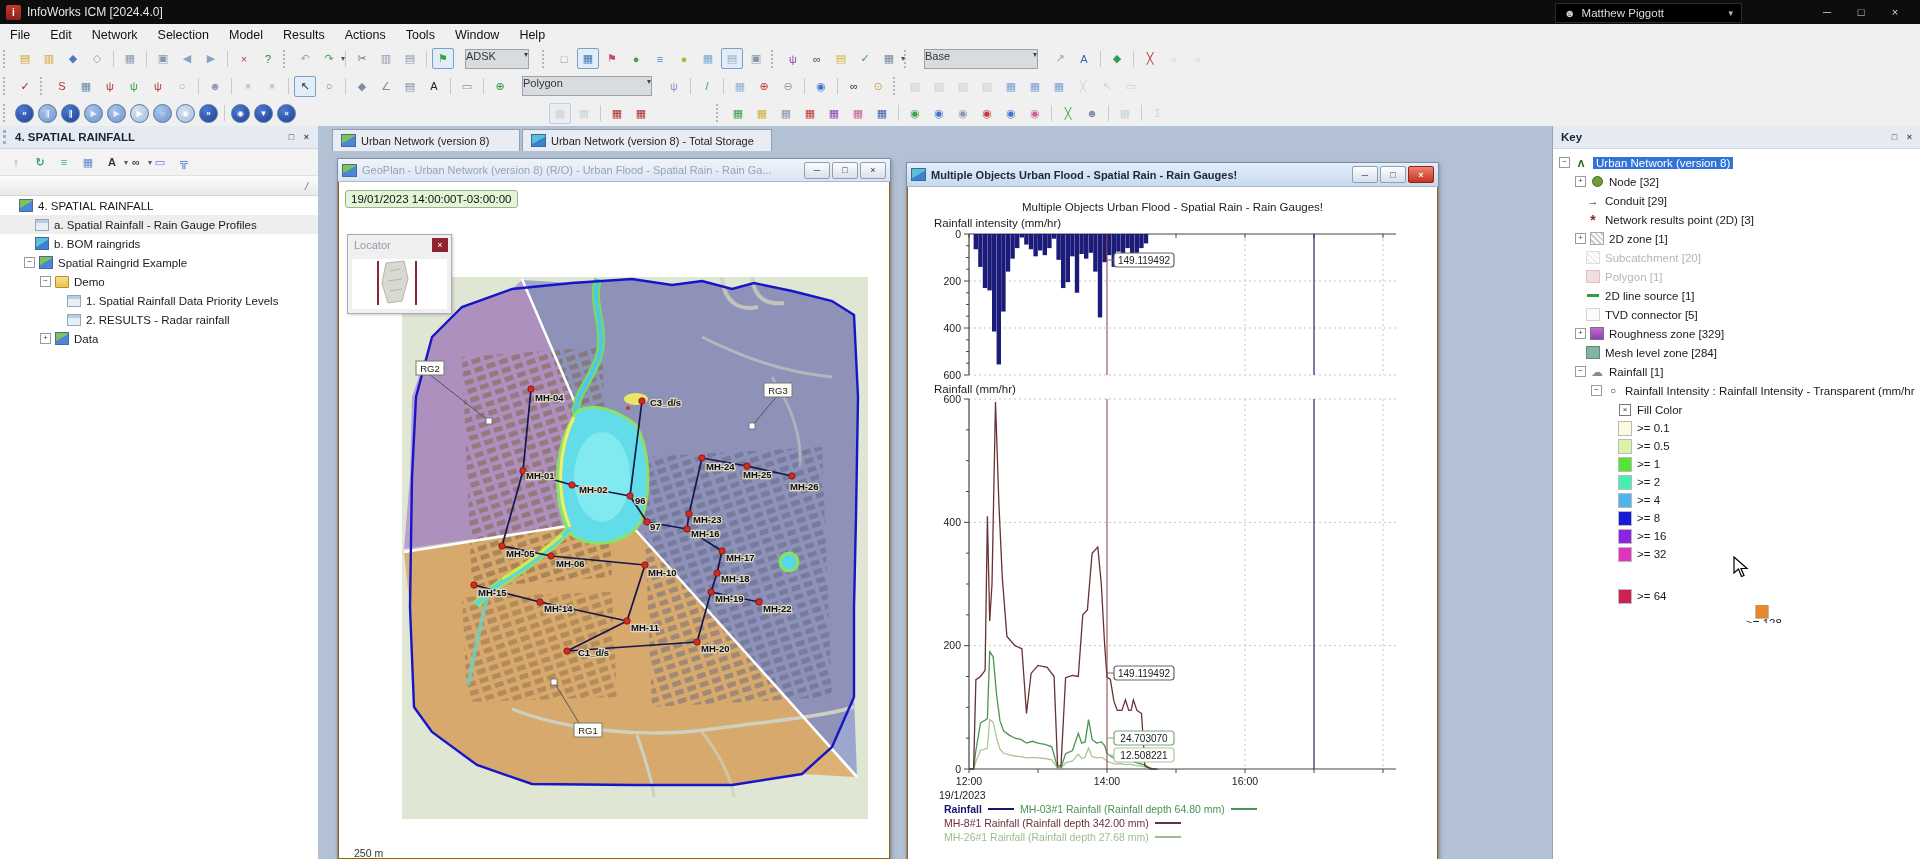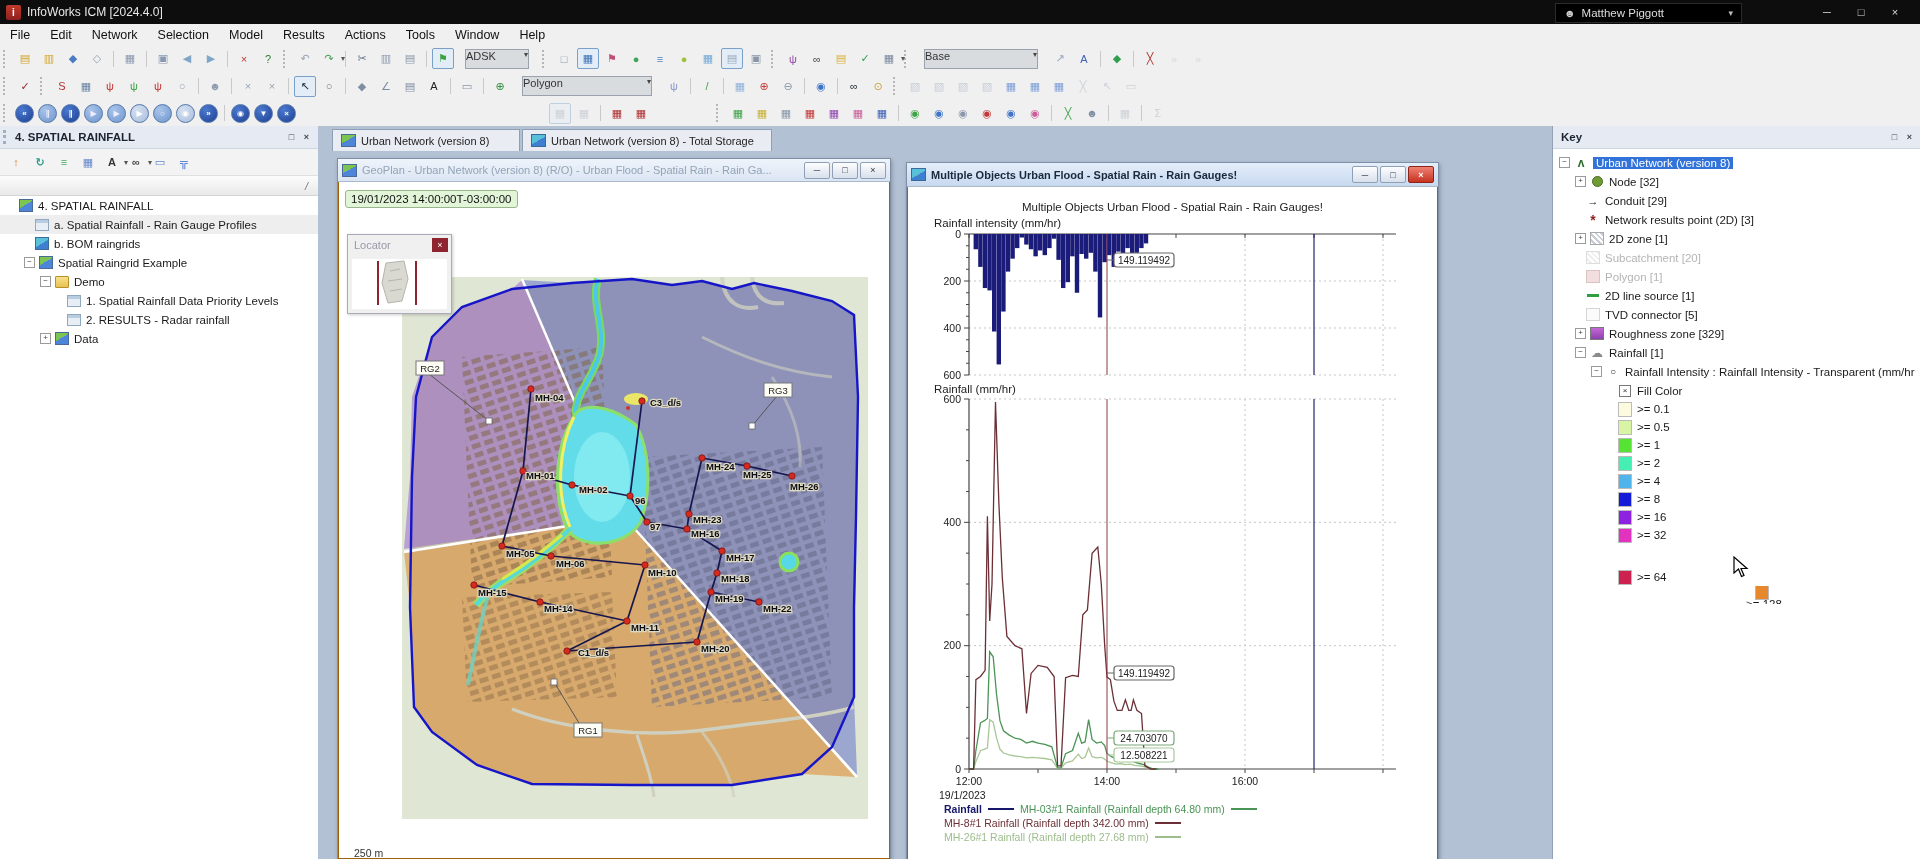--- a/index.html
+++ b/index.html
@@ -800,20 +800,27 @@
         <div>TVD connector [5]</div>
       </div>
       <div class="trow" style="padding-left: 22px;">
         <div class="texp">+</div>
         <div class="ticn">
           <div class="ti-rough"></div>
         </div>
         <div>Roughness zone [329]</div>
       </div>
       <div class="trow" style="padding-left: 22px;">
+        <div class="texp-sp"></div>
+        <div class="ticn">
+          <div class="ti-mesh"></div>
+        </div>
+        <div>Mesh level zone [284]</div>
+      </div>
+      <div class="trow" style="padding-left: 22px;">
         <div class="texp">−</div>
         <div class="ticn">
           <div class="ti-rainfall">☁</div>
         </div>
         <div>Rainfall [1]</div>
       </div>
       <div class="trow" style="padding-left: 38px;">
         <div class="texp">−</div>
         <div class="ticn">
           <div class="ti-intensity">○</div>

